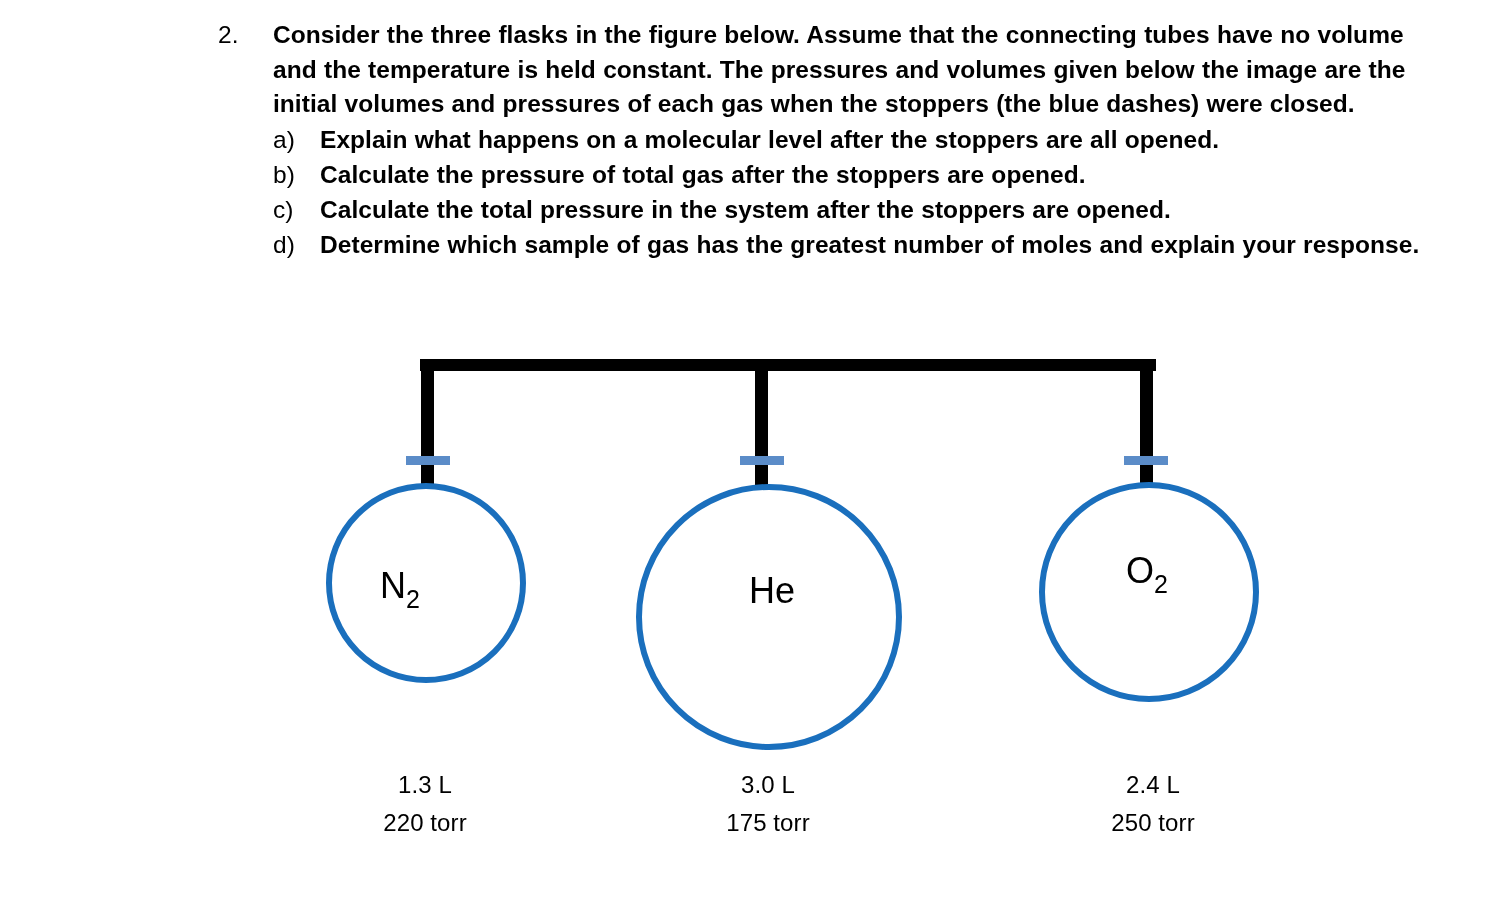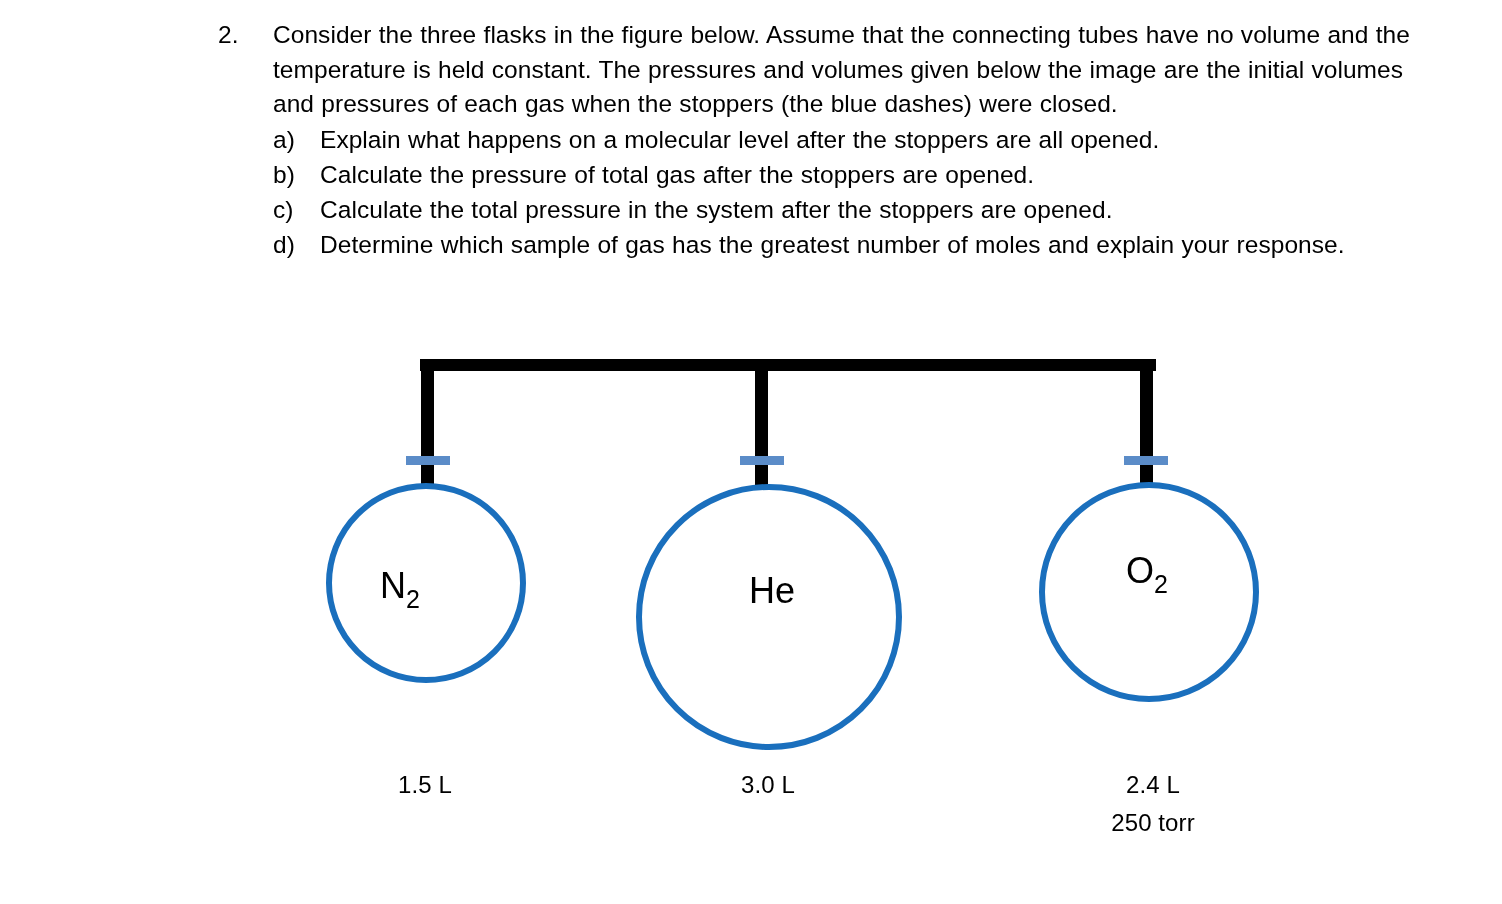--- a/index.html
+++ b/index.html
@@ -38,20 +38,21 @@
 
   .q-marker.num { width: 55px; }
   .q-marker.letter { width: 47px; }
 
   .q-body {
     flex: 1 1 auto;
     font-size: 24.5px;
     line-height: 34.5px;
     letter-spacing: 0.05px;
     word-spacing: 0.4px;
+    font-weight: bold;
   }
 
   .sub-list {
     margin-top: 1px;
   }
   .sub-list .q-row { margin-top: 0.5px; }
   .sub-item-indent { padding-left: 55px; }
 
   
   .figure {
@@ -142,23 +143,25 @@
     </text>
 
     <text x="1147" y="583" font-family="Liberation Sans, sans-serif" font-size="36" fill="#000000" text-anchor="middle">
       <tspan>O</tspan><tspan dy="10" font-size="25">2</tspan>
     </text>
 
   </svg>
 </div>
 
 <div class="caption caption-n2">
-  <div>1.5 L</div>
+  <div>1.3 L</div>
+  <div>220 torr</div>
 </div>
 
 <div class="caption caption-he">
   <div>3.0 L</div>
+  <div>175 torr</div>
 </div>
 
 <div class="caption caption-o2">
   <div>2.4 L</div>
   <div>250 torr</div>
 </div>
 
 </body></html>

